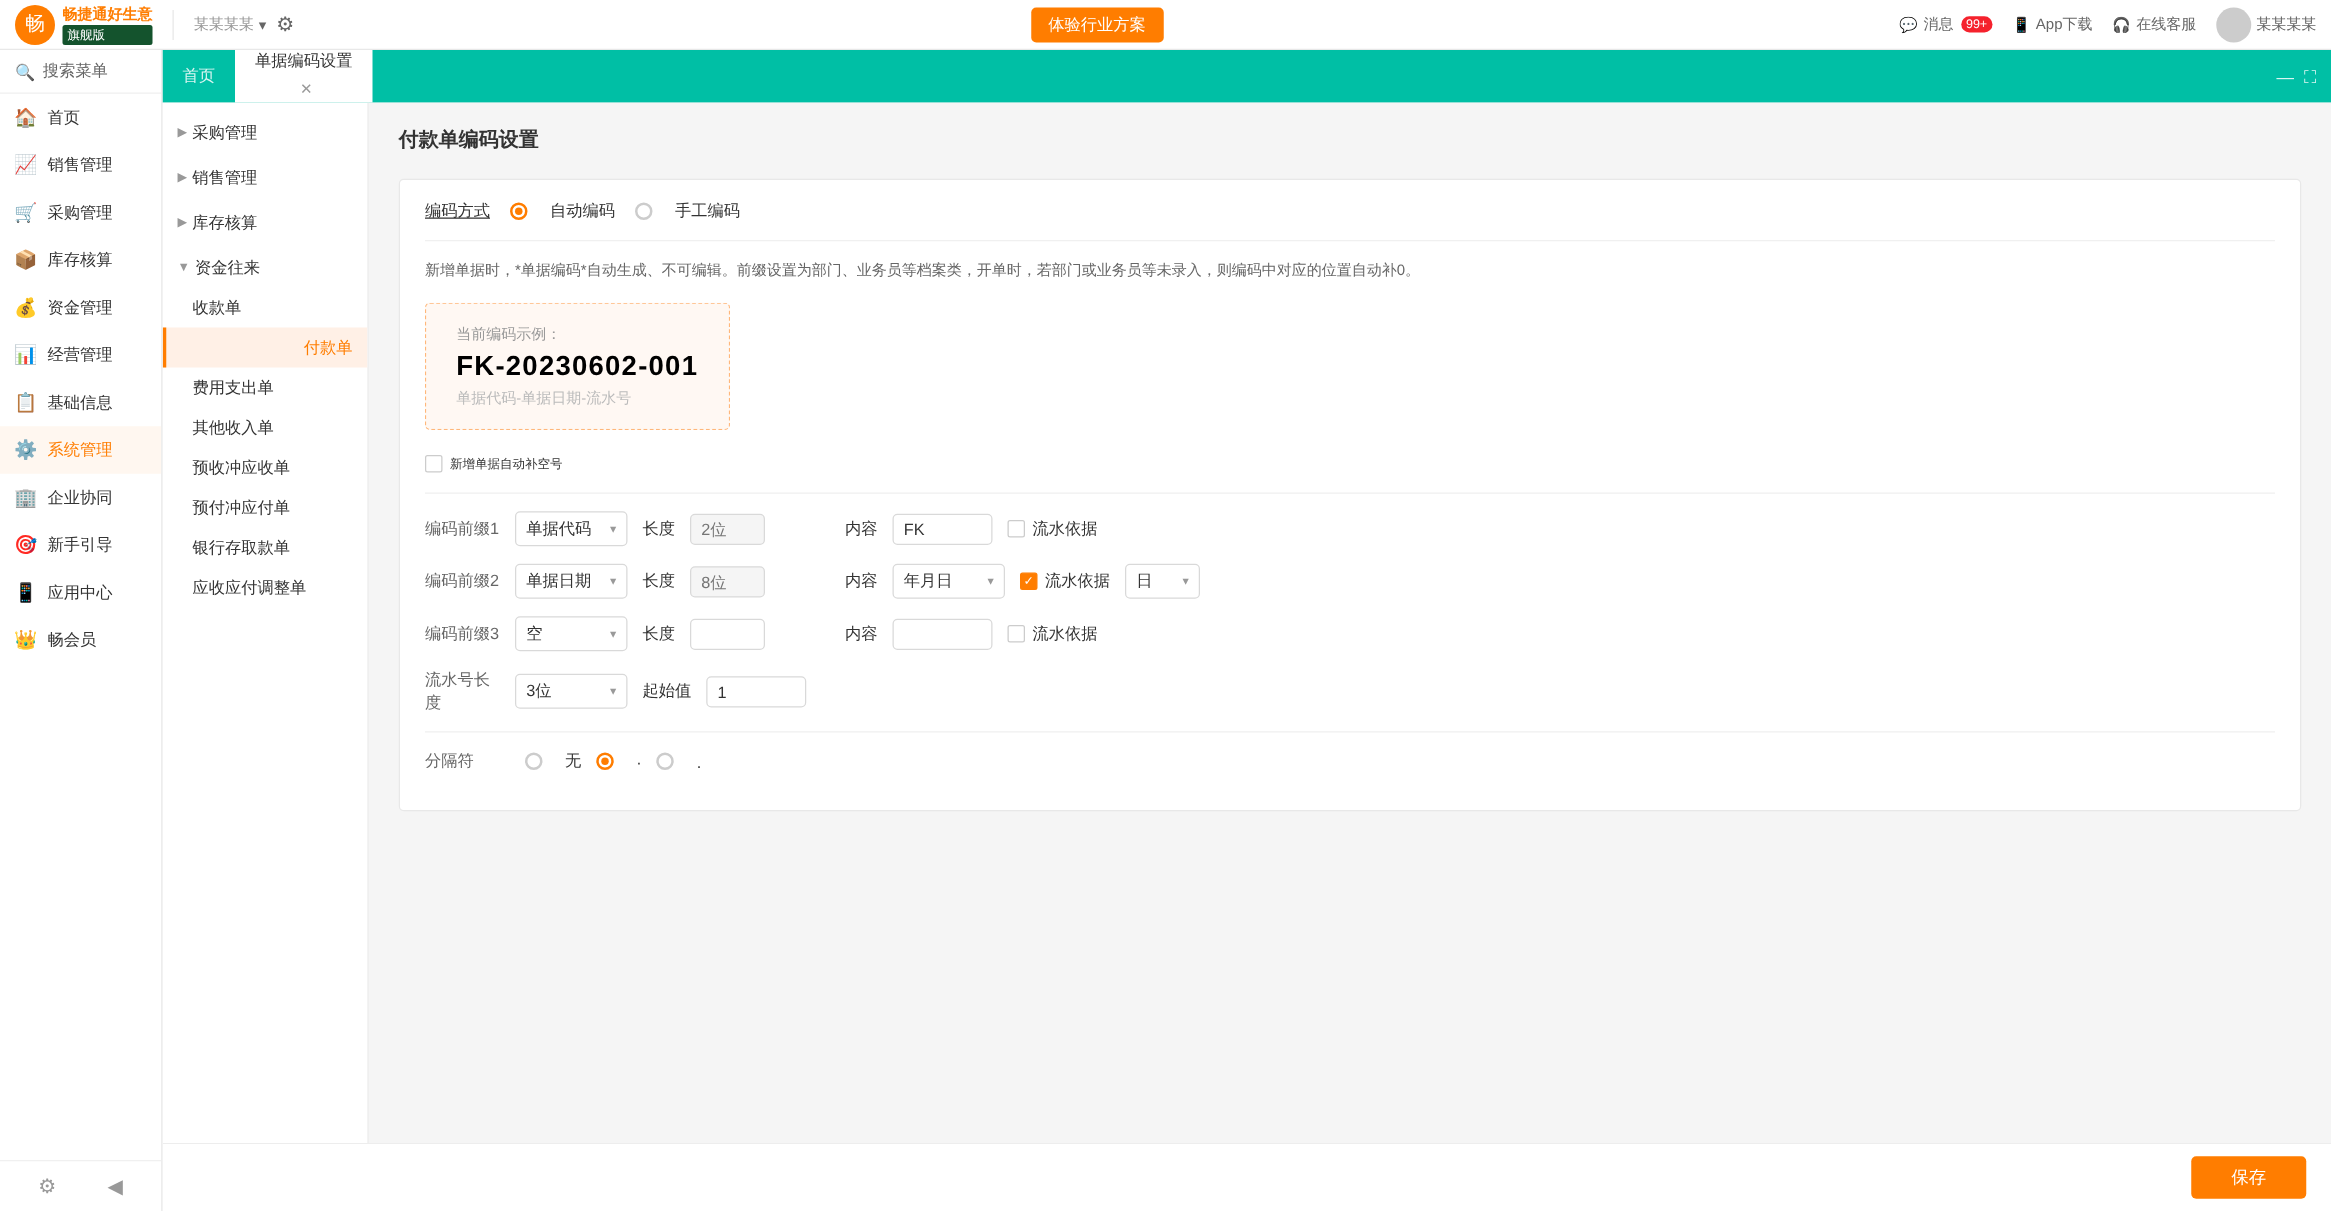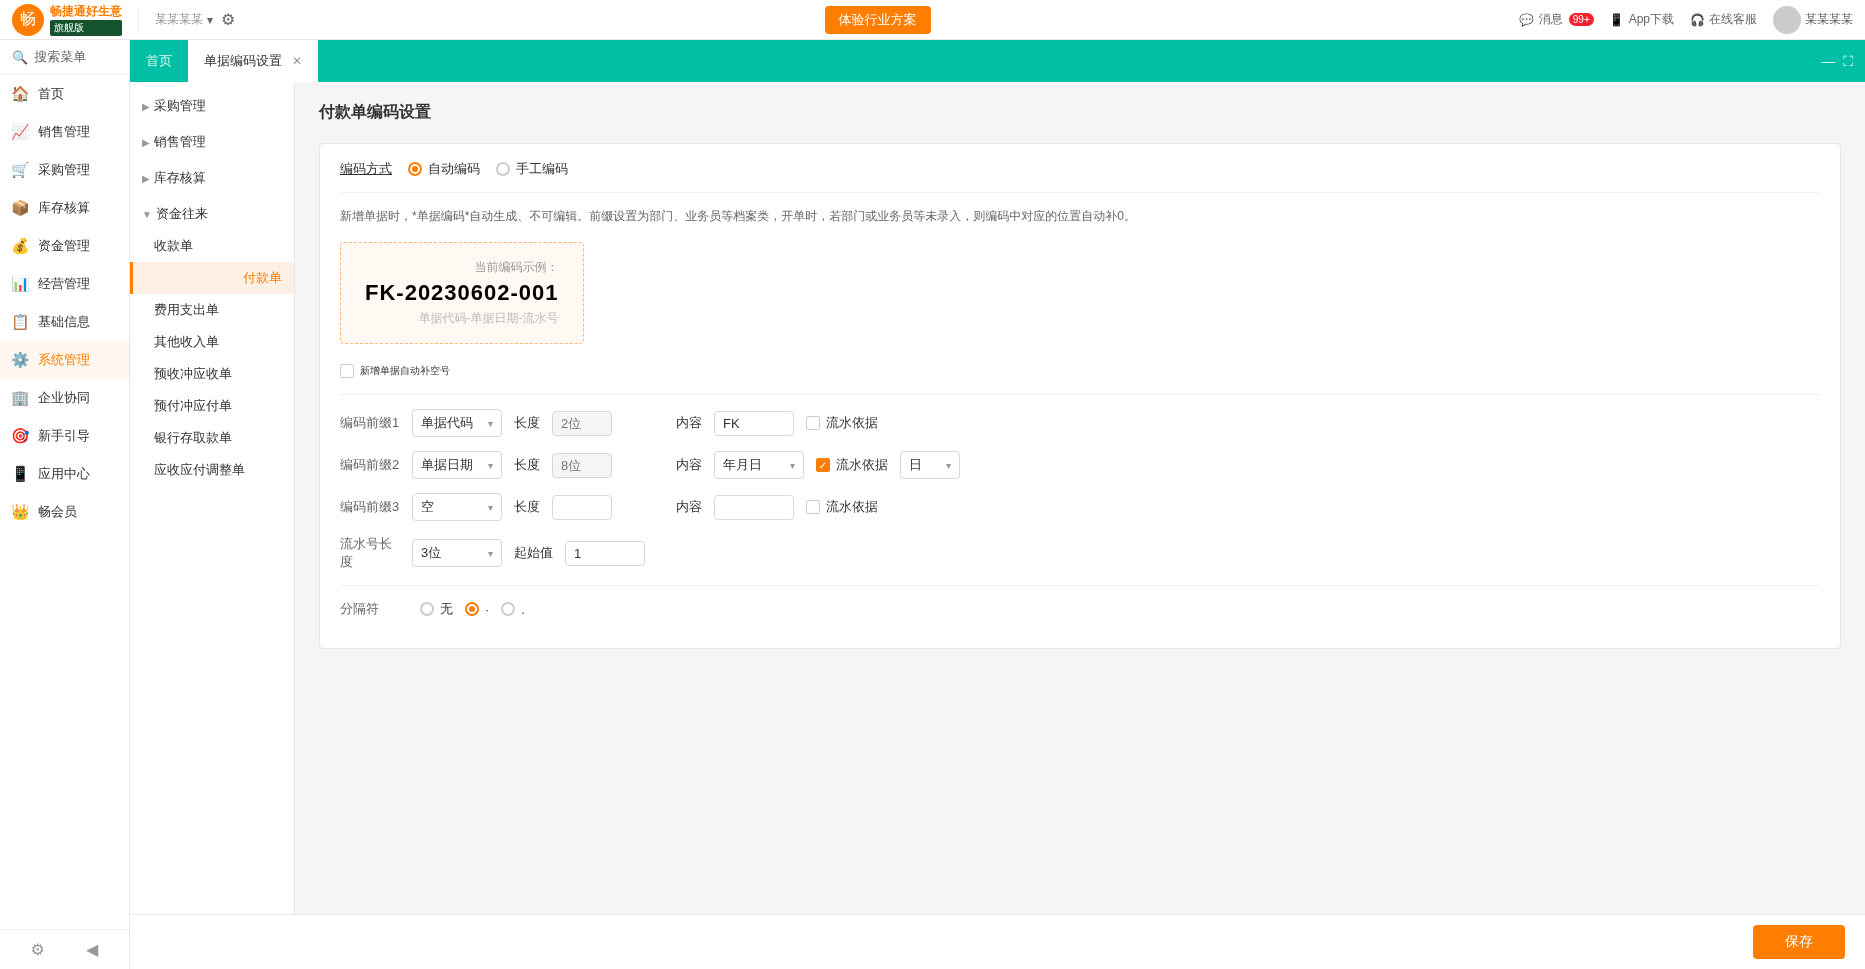--- a/index.html
+++ b/index.html
@@ -29,21 +29,21 @@
     .sidebar-nav { flex: 1; overflow-y: auto; }
     .sidebar-item { display: flex; align-items: center; gap: 8px; padding: 10px 12px; cursor: pointer; color: #333; font-size: 13px; }
     .sidebar-item.active { background: #fff7f0; color: #ff7d00; }
     .sidebar-item-icon { width: 18px; height: 18px; display: flex; align-items: center; justify-content: center; font-size: 15px; }
     .sidebar-footer { display: flex; align-items: center; justify-content: space-around; padding: 10px; border-top: 1px solid #f0f0f0; }
     .sidebar-footer-btn { cursor: pointer; color: #999; font-size: 16px; }
 
     
     .tabbar { height: 42px; background: #00bfa5; display: flex; align-items: center; padding: 0 0; flex-shrink: 0; }
     .tab-item { height: 42px; display: flex; align-items: center; padding: 0 16px; cursor: pointer; font-size: 13px; color: rgba(255,255,255,0.85); gap: 6px; }
-    .tab-item.active { background: #fff; color: #333; }
+    .tab-item.active { background: #fff; color: #333; flex-direction: column; }
     .tab-close { font-size: 12px; color: #999; cursor: pointer; margin-left: 4px; }
     .tab-actions { margin-left: auto; display: flex; align-items: center; gap: 8px; padding-right: 12px; color: rgba(255,255,255,0.85); font-size: 16px; cursor: pointer; }
 
     
     .content { flex: 1; display: flex; flex-direction: column; overflow: hidden; }
 
     
     .content-body { display: flex; flex: 1; overflow: hidden; }
 
     
@@ -57,29 +57,29 @@
     
     .main-panel { flex: 1; padding: 20px 24px; overflow-y: auto; background: #f5f5f5; }
     .page-title { font-size: 16px; font-weight: 600; color: #333; margin-bottom: 20px; }
 
     
     .section-box { background: #fff; border-radius: 4px; padding: 16px 20px; margin-bottom: 16px; border: 1px solid #e8e8e8; }
 
     .encoding-mode { display: flex; align-items: center; gap: 8px; padding-bottom: 14px; border-bottom: 1px solid #f0f0f0; margin-bottom: 14px; }
     .encoding-mode-label { color: #333; font-size: 13px; margin-right: 8px; text-decoration: underline; }
     .radio-group { display: flex; align-items: center; gap: 16px; }
-    .radio-item { display: flex; align-items: center; gap: 6px; cursor: pointer; font-size: 13px; color: #333; }
+    .radio-item { display: flex; align-items: center; gap: 18px; cursor: pointer; font-size: 13px; color: #333; }
     .radio-circle { width: 14px; height: 14px; border-radius: 50%; border: 2px solid #ccc; display: inline-flex; align-items: center; justify-content: center; }
     .radio-circle.selected { border-color: #ff7d00; }
     .radio-circle.selected::after { content: ''; width: 6px; height: 6px; border-radius: 50%; background: #ff7d00; display: block; }
 
     .hint-text { font-size: 12px; color: #666; margin-bottom: 16px; line-height: 1.6; }
 
     
-    .preview-box { background: #fff8f3; border: 1.5px dashed #ffb77a; border-radius: 4px; padding: 16px 24px; display: inline-block; margin-bottom: 20px; text-align: right; }
+    .preview-box { background: #fff8f3; border: 1.5px dashed #ffb77a; border-radius: 4px; padding: 16px 24px; display: inline-block; margin-bottom: 20px; text-align: left; }
     .preview-label { font-size: 12px; color: #999; margin-bottom: 4px; }
     .preview-code { font-size: 22px; font-weight: 700; color: #000000; letter-spacing: 1px; }
     .preview-sub { font-size: 12px; color: #bbb; margin-top: 4px; }
 
     
     .checkbox-row { display: flex; align-items: center; gap: 6px; margin-bottom: 16px; font-size: 10px; color: #333; }
     .checkbox-box { width: 14px; height: 14px; border: 1px solid #ccc; border-radius: 2px; cursor: pointer; display: inline-block; }
     .checkbox-box.checked { background: #ff7d00; border-color: #ff7d00; display: inline-flex; align-items: center; justify-content: center; color: white; font-size: 10px; }
 
     

